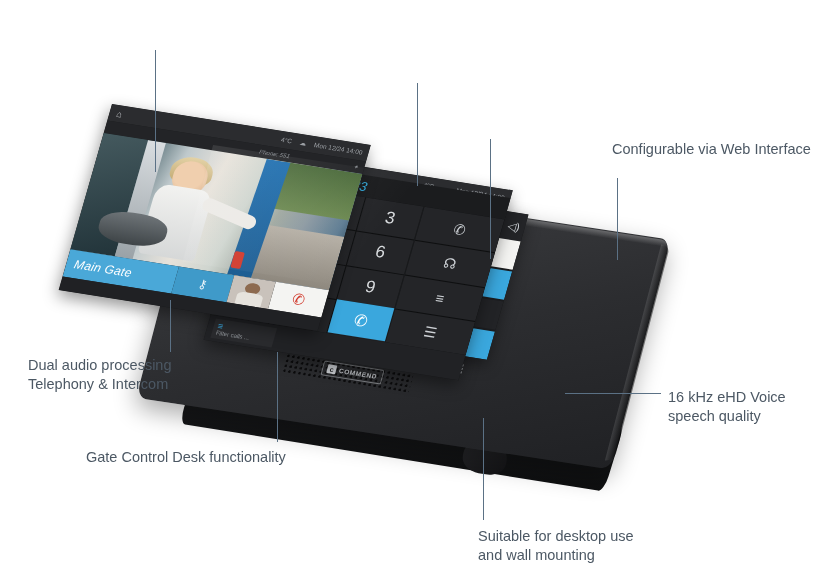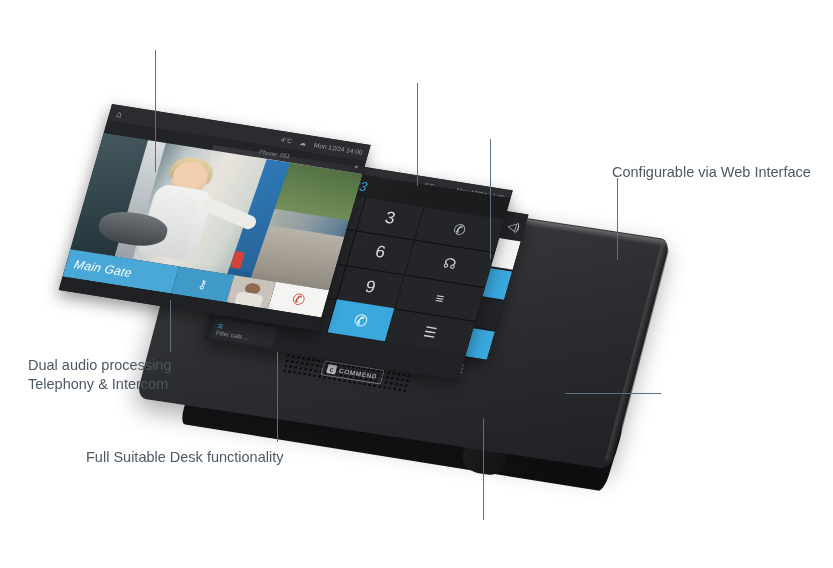--- a/index.html
+++ b/index.html
@@ -458,27 +458,31 @@
 
     <div class="glare"></div>
   </div>
 
   <div class="leader v" style="left:155px;top:50px;height:122px;"></div>
 
   <div class="leader v" style="left:417px;top:83px;height:103px;"></div>
 
   <div class="leader v" style="left:490px;top:139px;height:120px;"></div>
 
-  <div class="callout" style="left:612px;top:163px;">Configurable via Web Interface</div>
+  <div class="callout" style="left:612px;top:140px;">Configurable via Web Interface</div>
   <div class="leader v" style="left:617px;top:178px;height:82px;"></div>
 
   <div class="callout" style="left:28px;top:356px;">Dual audio processing
 Telephony &amp; Intercom</div>
   <div class="leader v" style="left:170px;top:300px;height:52px;"></div>
 
-  <div class="callout" style="left:86px;top:448px;">Full Suitable Desk functionality</div>
+  <div class="callout" style="left:86px;top:448px;">Gate Control Desk functionality</div>
   <div class="leader v" style="left:277px;top:352px;height:90px;"></div>
 
+  <div class="callout" style="left:668px;top:388px;">16 kHz eHD Voice
+speech quality</div>
   <div class="leader h" style="left:565px;top:393px;width:96px;"></div>
 
+  <div class="callout" style="left:478px;top:527px;">Suitable for desktop use
+and wall mounting</div>
   <div class="leader v" style="left:483px;top:418px;height:102px;"></div>
 
 </div>
 
 </body></html>

